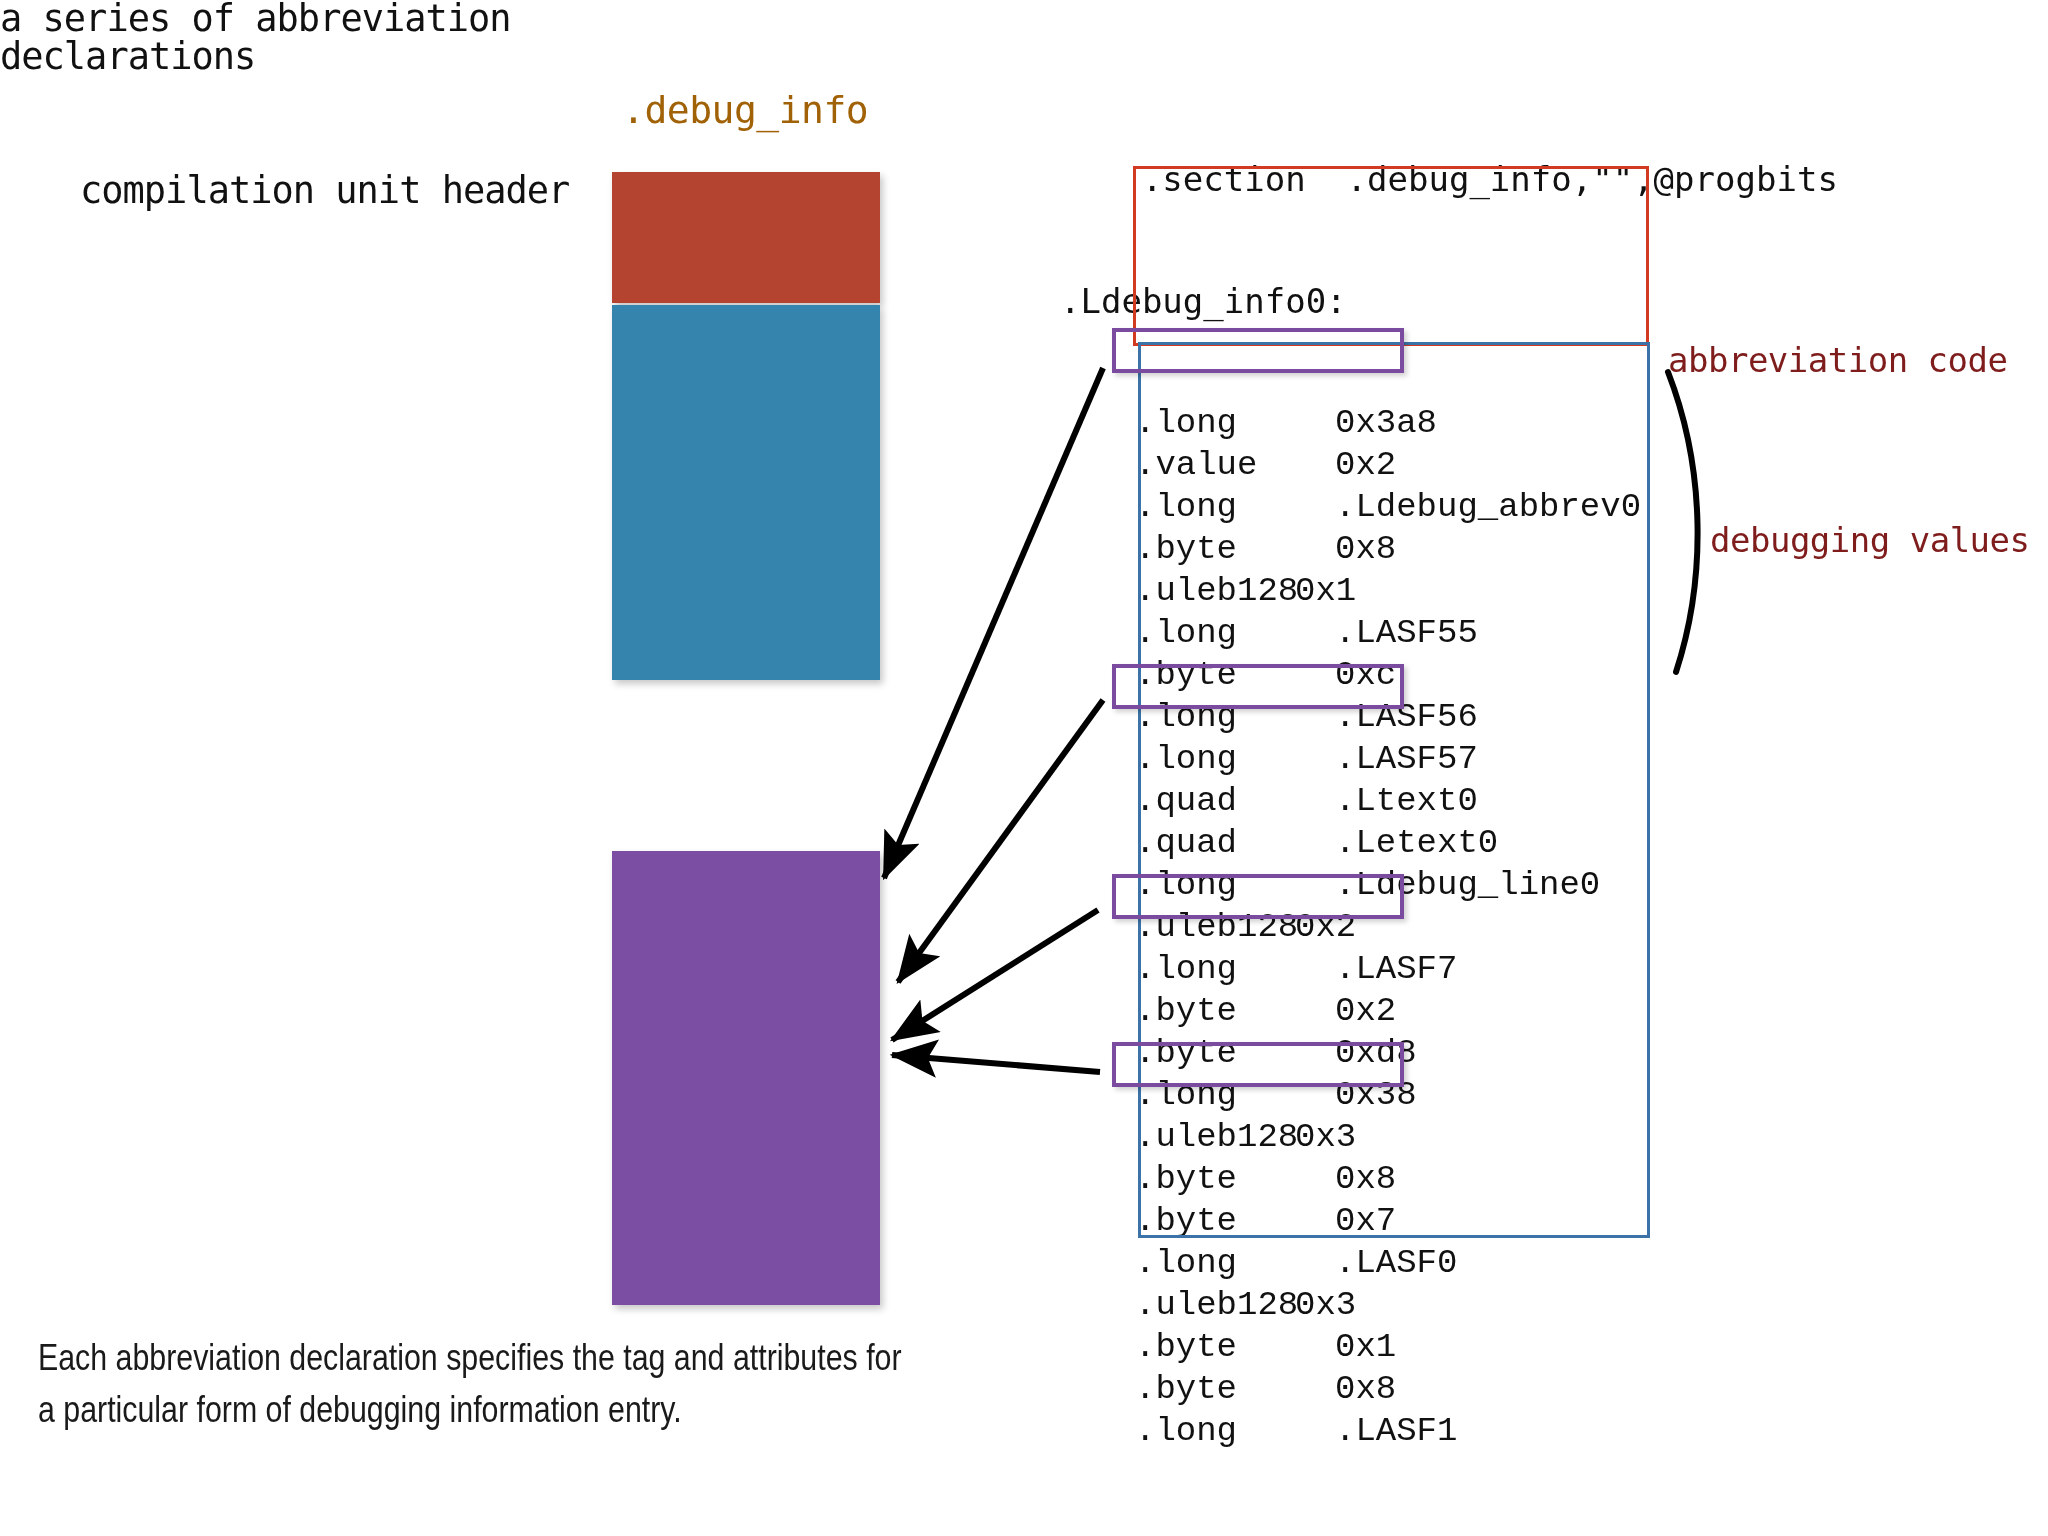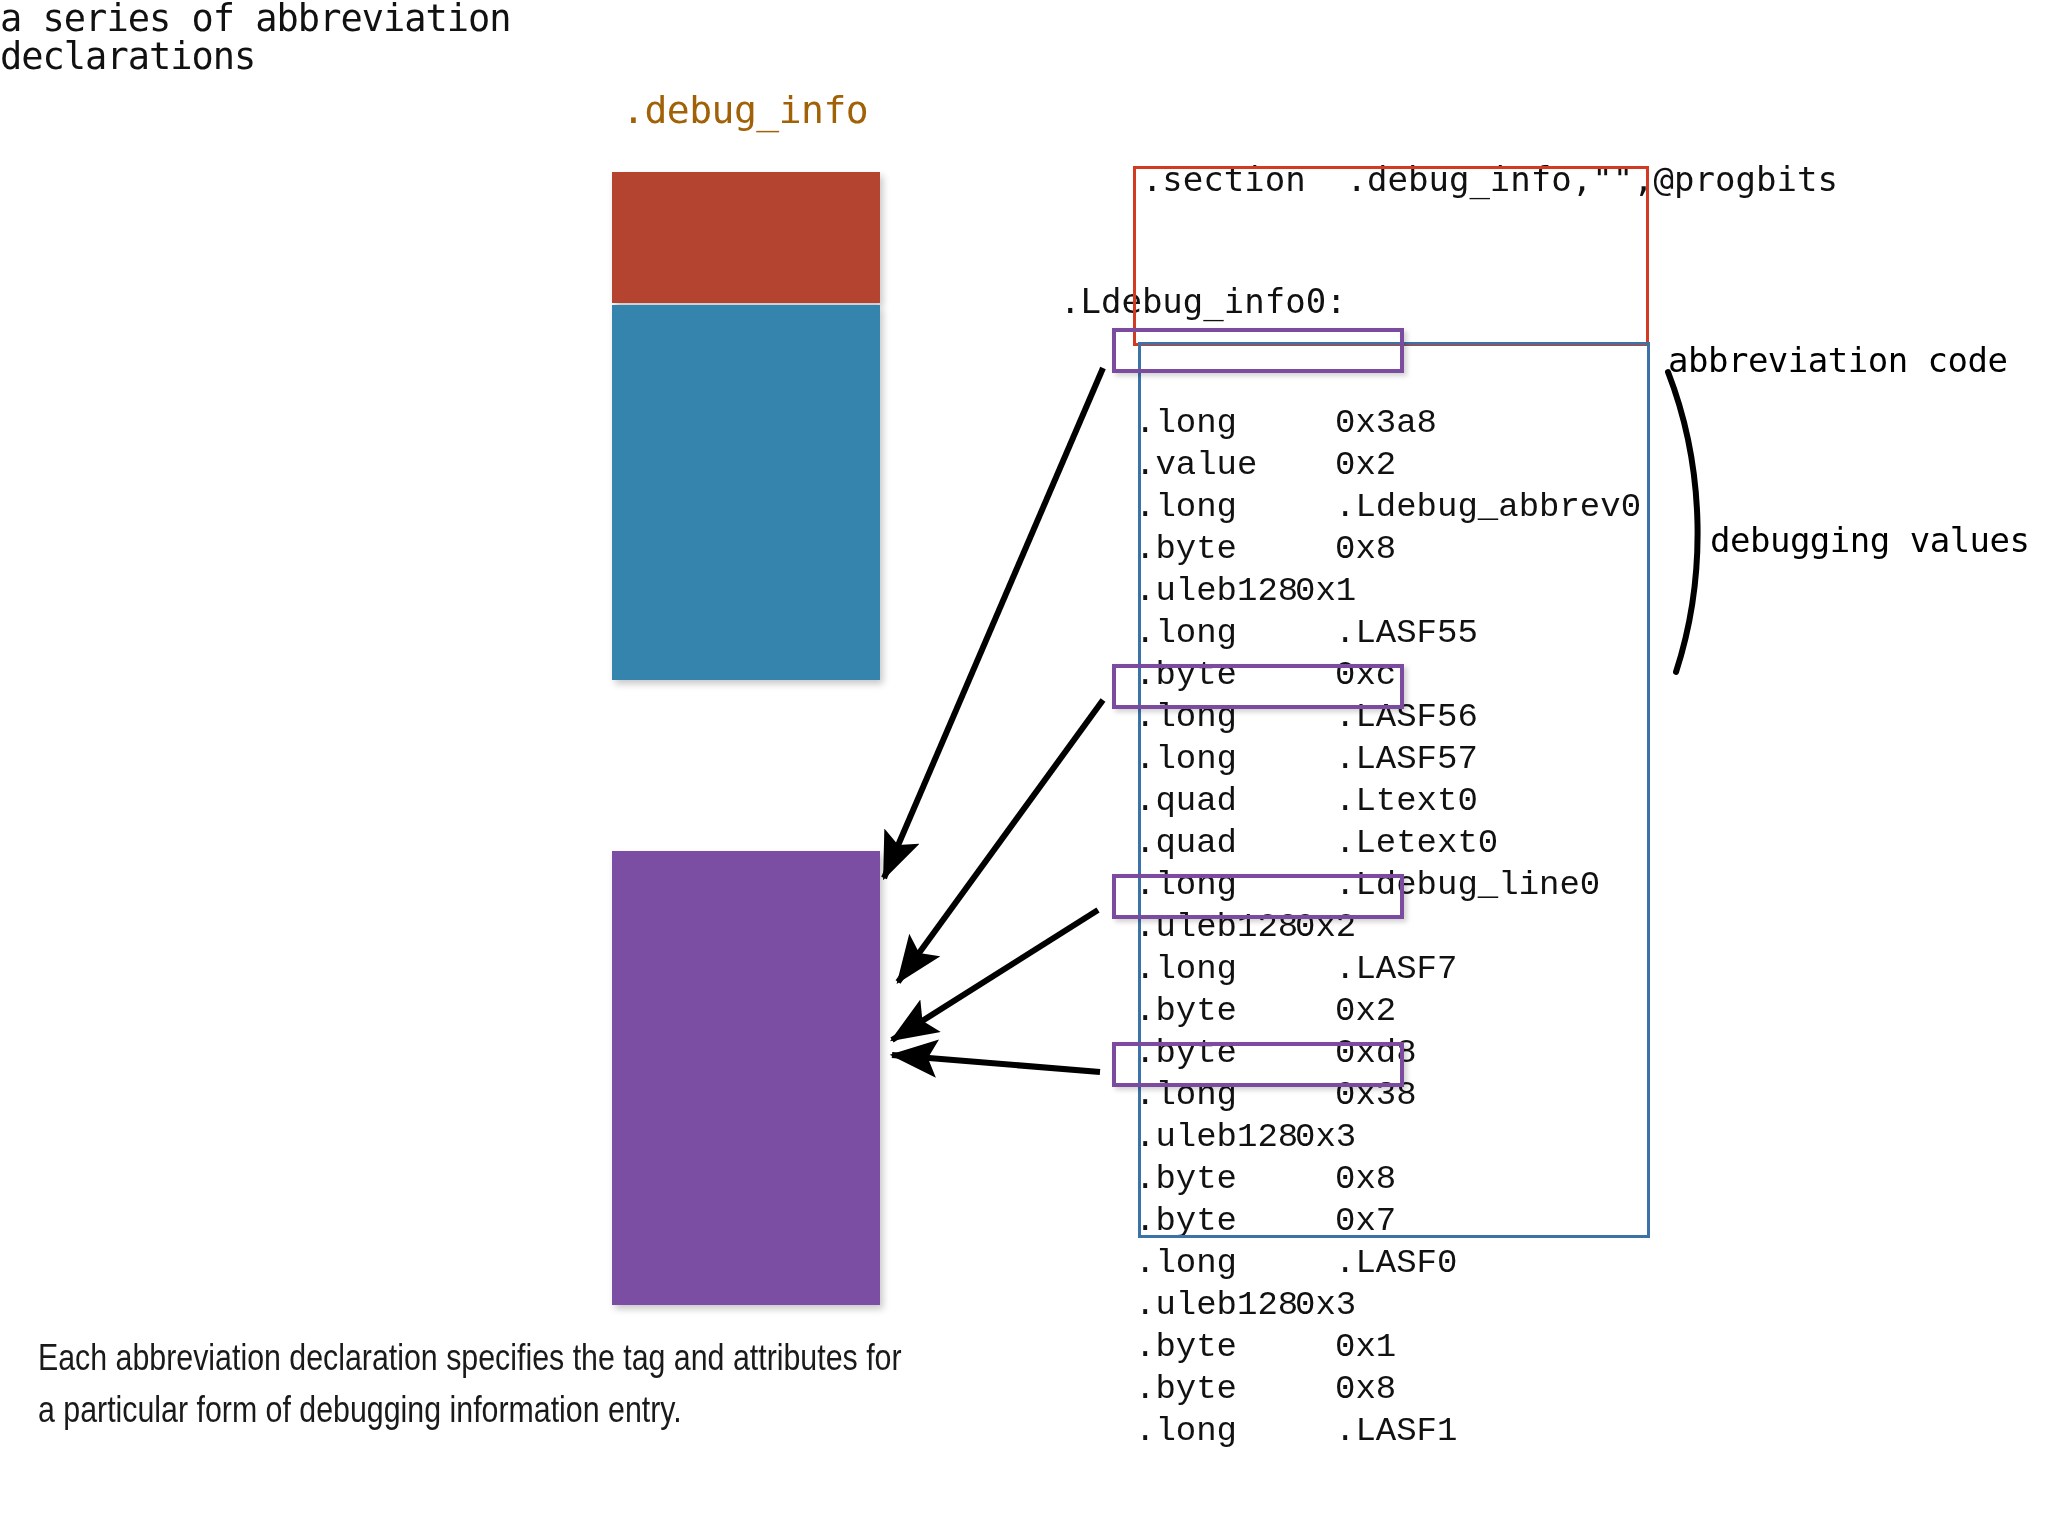--- a/index.html
+++ b/index.html
@@ -89,21 +89,21 @@
     border: 4px solid #7a4b9e;
     background: rgba(255,255,255,0.0);
     box-shadow: 3px 3px 5px rgba(0,0,0,0.18);
   }
 
   
   .annot {
     position: absolute;
     font-family: "DejaVu Sans Mono", monospace;
     font-size: 34px;
-    color: #000000;
+    color: #7f1d1d;
     white-space: nowrap;
     letter-spacing: -0.5px;
   }
   #annot-abbrev-code { left: 1668px; top: 340px; }
   #annot-attr-values { left: 1710px; top: 520px; }
 
   
   #overlay {
     position: absolute;
     left: 0; top: 0;
@@ -129,20 +129,21 @@
 <body>
 
 <div id="stage">
 
   <div class="block" id="block-cu-header" style="background: rgb(180, 67, 47);"></div>
   <div class="block" id="block-dies" style="background: rgb(53, 132, 174);"></div>
   <div class="block" id="block-abbrev" style="background: rgb(123, 78, 163);"></div>
 
   <div class="section-title" id="title-debug-info">.debug_info</div>
 
+  <div class="side-label" id="label-cu-header">compilation unit header</div>
   <div class="side-label" id="label-abbreviation-declarations">a series of abbreviation
 declarations</div>
 
   <div id="asm">
     <div class="asm-line">    .section  .debug_info,"",@progbits</div>
     <div class="asm-line">.Ldebug_info0:</div>
     <div id="asm-body"><div class="asm-line indent"><span class="op">.long</span><span class="arg">0x3a8</span></div><div class="asm-line indent"><span class="op">.value</span><span class="arg">0x2</span></div><div class="asm-line indent"><span class="op">.long</span><span class="arg">.Ldebug_abbrev0</span></div><div class="asm-line indent"><span class="op">.byte</span><span class="arg">0x8</span></div><div class="asm-line indent"><span class="op" style="width: 160px;">.uleb128</span><span class="arg">0x1</span></div><div class="asm-line indent"><span class="op">.long</span><span class="arg">.LASF55</span></div><div class="asm-line indent"><span class="op">.byte</span><span class="arg">0xc</span></div><div class="asm-line indent"><span class="op">.long</span><span class="arg">.LASF56</span></div><div class="asm-line indent"><span class="op">.long</span><span class="arg">.LASF57</span></div><div class="asm-line indent"><span class="op">.quad</span><span class="arg">.Ltext0</span></div><div class="asm-line indent"><span class="op">.quad</span><span class="arg">.Letext0</span></div><div class="asm-line indent"><span class="op">.long</span><span class="arg">.Ldebug_line0</span></div><div class="asm-line indent"><span class="op" style="width: 160px;">.uleb128</span><span class="arg">0x2</span></div><div class="asm-line indent"><span class="op">.long</span><span class="arg">.LASF7</span></div><div class="asm-line indent"><span class="op">.byte</span><span class="arg">0x2</span></div><div class="asm-line indent"><span class="op">.byte</span><span class="arg">0xd8</span></div><div class="asm-line indent"><span class="op">.long</span><span class="arg">0x38</span></div><div class="asm-line indent"><span class="op" style="width: 160px;">.uleb128</span><span class="arg">0x3</span></div><div class="asm-line indent"><span class="op">.byte</span><span class="arg">0x8</span></div><div class="asm-line indent"><span class="op">.byte</span><span class="arg">0x7</span></div><div class="asm-line indent"><span class="op">.long</span><span class="arg">.LASF0</span></div><div class="asm-line indent"><span class="op" style="width: 160px;">.uleb128</span><span class="arg">0x3</span></div><div class="asm-line indent"><span class="op">.byte</span><span class="arg">0x1</span></div><div class="asm-line indent"><span class="op">.byte</span><span class="arg">0x8</span></div><div class="asm-line indent"><span class="op">.long</span><span class="arg">.LASF1</span></div></div>
   </div>
 
   <div class="frame" id="frame-header" style="border-color: rgb(211, 58, 34);"></div>

